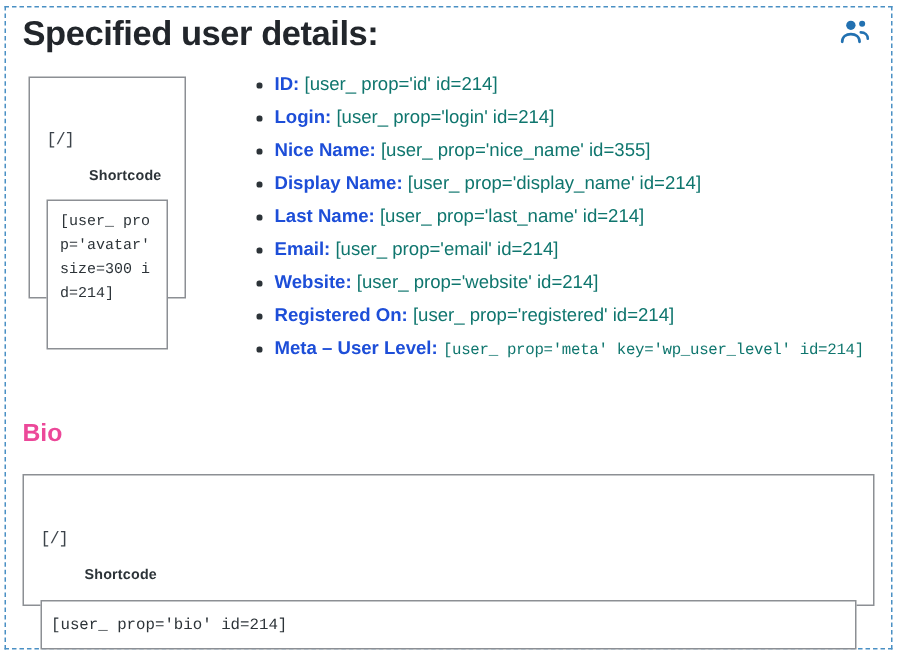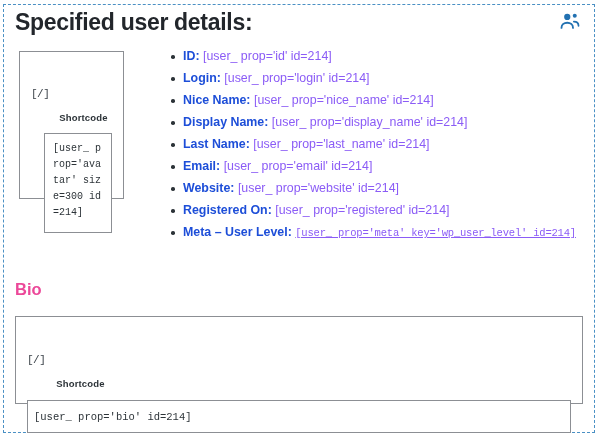--- a/index.html
+++ b/index.html
@@ -91,21 +91,21 @@
     letter-spacing: -0.5px;
   }
   .sc-label {
     font-size: 9.5px;
     font-weight: bold;
     color: #2c3338;
     letter-spacing: 0.15px;
     margin-top: 48px;
   }
   .sc-box {
-    margin: 10px 11px 0 24px;
+    margin: 10px 11px 0 11px;
     border: 1px solid #8c8f94;
     background: #fff;
     padding: 7px 8px 8px 8px;
     box-sizing: border-box;
     height: 100px;
   }
   .sc-code {
     font-family: "Liberation Mono", monospace;
     font-size: 10px;
     line-height: 16px;
@@ -139,27 +139,26 @@
     width: 3.5px;
     height: 3.5px;
     border-radius: 50%;
     background: #2c3338;
   }
   ul.detail-list li .lbl {
     font-weight: bold;
     color: #1d4ed8;
   }
   ul.detail-list li .val {
-    color: #8b5cf6;
+    color: #0f766e;
   }
   ul.detail-list li .val.mono {
     font-family: "Liberation Mono", monospace;
     font-size: 10.5px;
     letter-spacing: -0.2px;
-    text-decoration: underline;
   }
 
   
   .bio-title {
     font-size: 16.5px;
     font-weight: bold;
     color: #ec4899;
     margin: 0 0 0 0;
     padding: 0 0 0 0;
     line-height: 20px;
@@ -231,21 +230,21 @@
         <li>
           <span class="lbl">ID:</span>
           <span class="val">[user_ prop='id' id=214]</span>
         </li>
         <li>
           <span class="lbl">Login:</span>
           <span class="val">[user_ prop='login' id=214]</span>
         </li>
         <li>
           <span class="lbl">Nice Name:</span>
-          <span class="val">[user_ prop='nice_name' id=214]</span>
+          <span class="val">[user_ prop='nice_name' id=355]</span>
         </li>
         <li>
           <span class="lbl">Display Name:</span>
           <span class="val">[user_ prop='display_name' id=214]</span>
         </li>
         <li>
           <span class="lbl">Last Name:</span>
           <span class="val">[user_ prop='last_name' id=214]</span>
         </li>
         <li>

